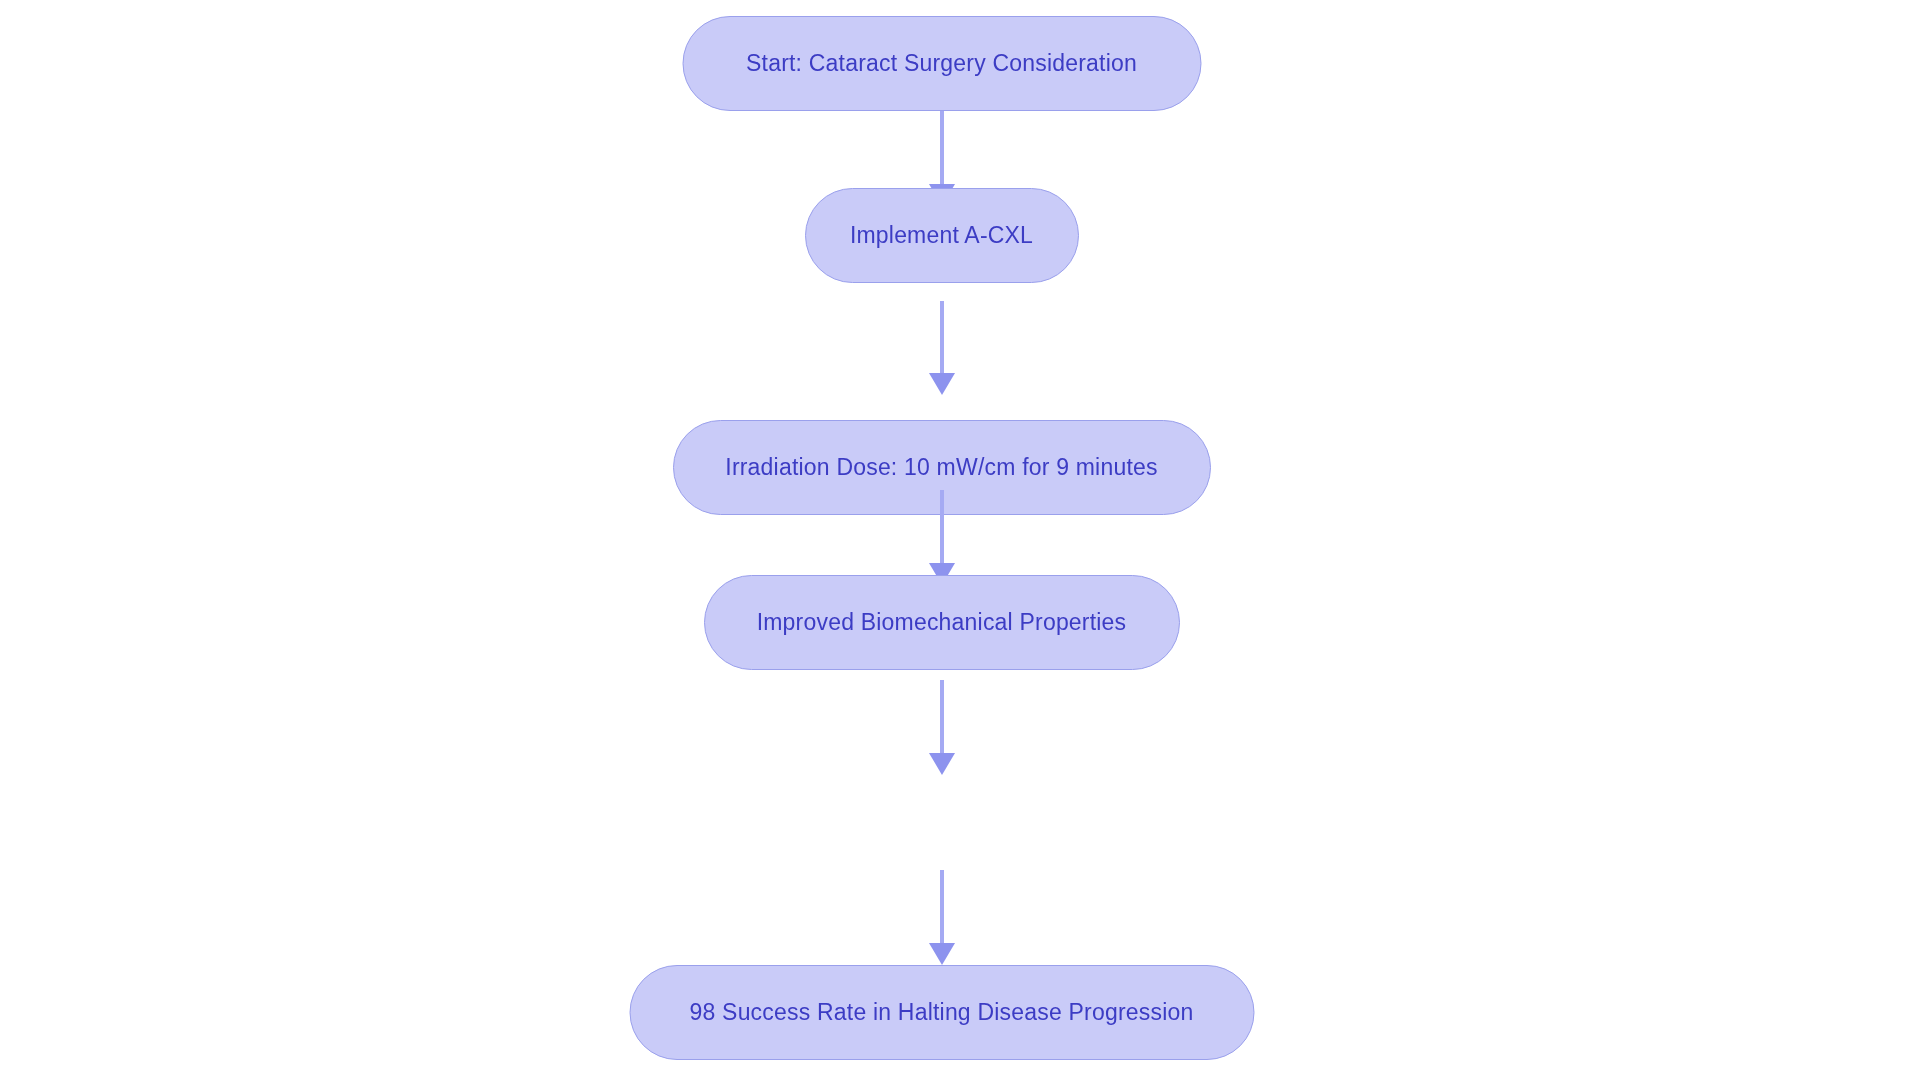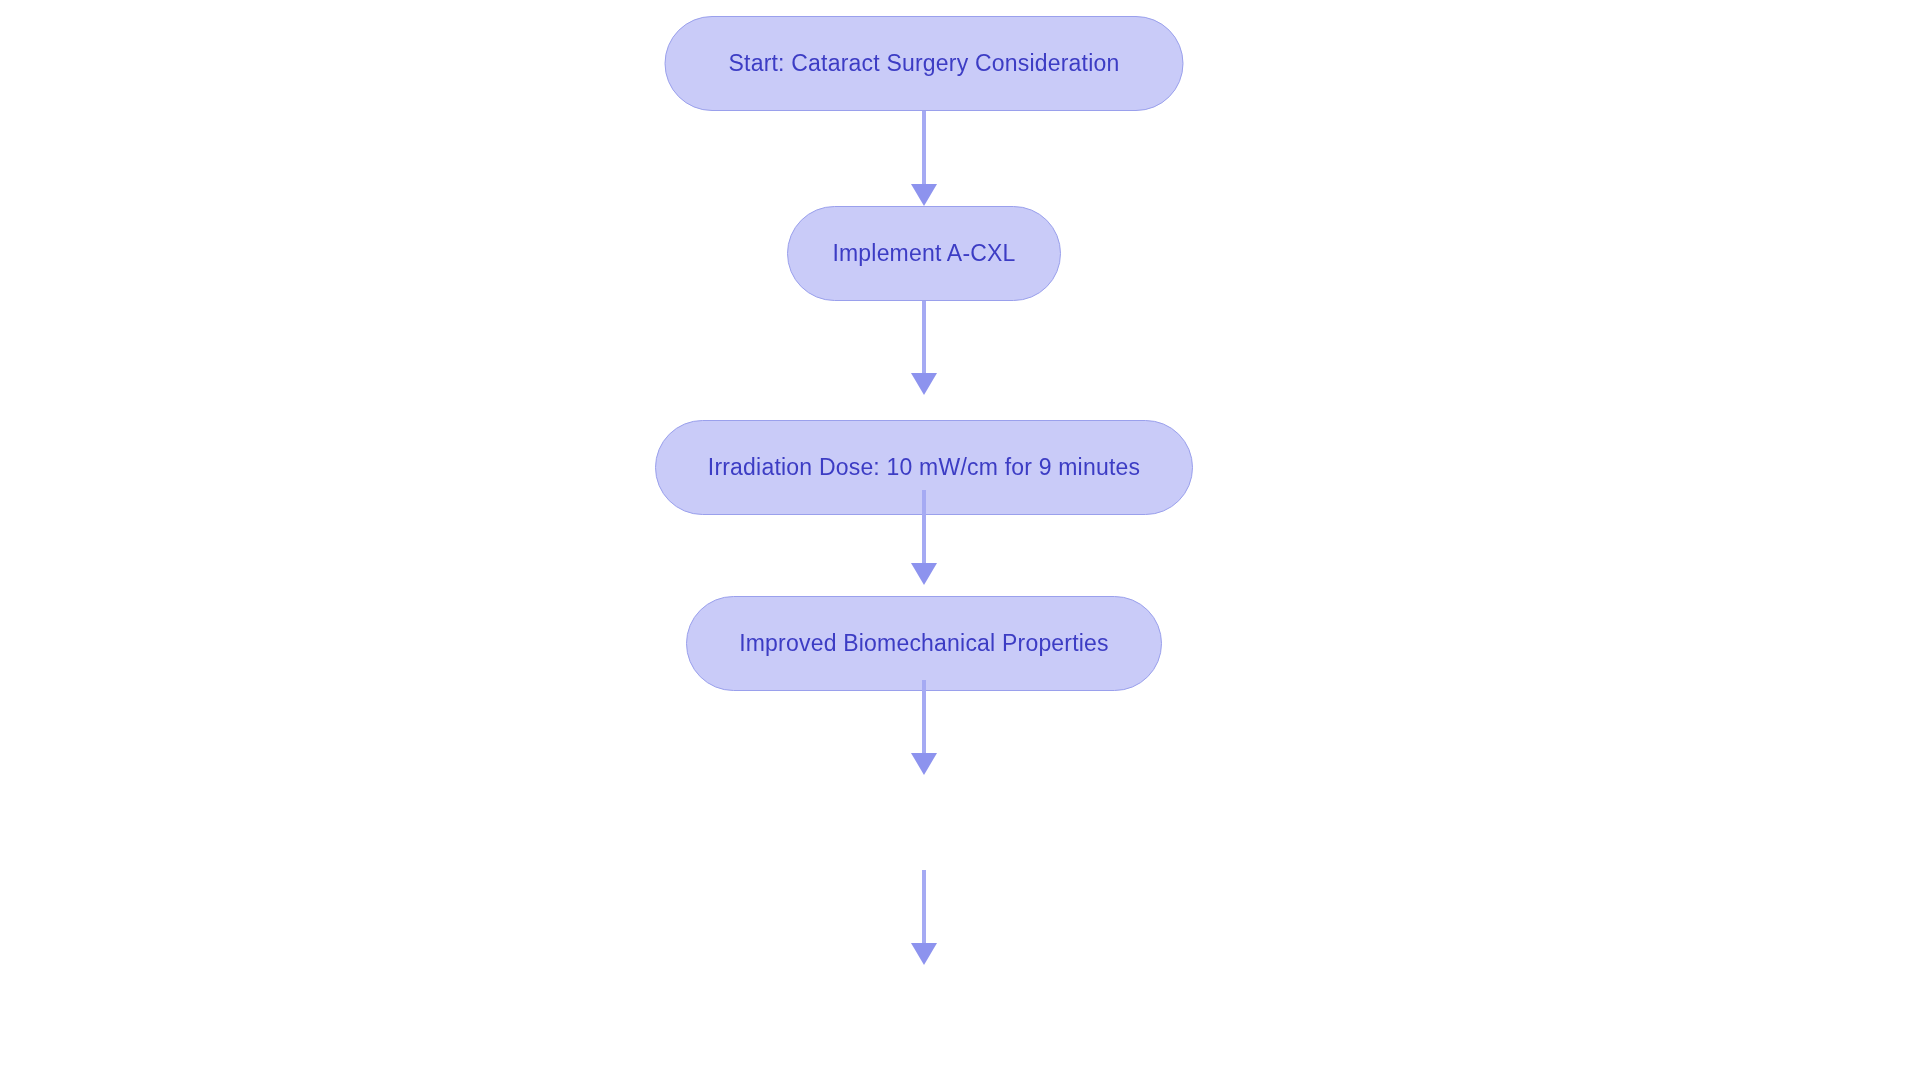--- a/index.html
+++ b/index.html
@@ -7,20 +7,21 @@
     padding: 0;
     background: #ffffff;
   }
   .canvas {
     position: relative;
     width: 1848px;
     height: 1083px;
     background: var(--bg, #ffffff);
     overflow: hidden;
     font-family: "Liberation Sans", sans-serif;
+    padding-left: 35px;
   }
   .node {
     position: absolute;
     left: 50%;
     transform: translateX(-50%);
     box-sizing: border-box;
     background: var(--node-fill, #c9cbf8);
     border: 1.5px solid var(--node-border, #9aa0ec);
     border-radius: 48px;
     display: flex;
@@ -57,38 +58,41 @@
 <body>
 
 <div class="canvas">
     <div class="node" style="top: 16px; width: 519px; height: 95px;">
       <span>Start: Cataract Surgery Consideration</span>
     </div>
     <div class="arrow" style="top: 111px; height: 95px;">
       <div class="line"></div>
       <div class="head"></div>
     </div>
-    <div class="node" style="top: 206px; width: 274px; height: 95px;">
+    <div class="node" style="top: 188px; width: 274px; height: 95px;">
       <span>Implement A-CXL</span>
     </div>
     <div class="arrow" style="top: 301px; height: 94px;">
       <div class="line"></div>
       <div class="head"></div>
     </div>
     <div class="node" style="top: 395px; width: 538px; height: 95px; margin-top: 25px;">
       <span>Irradiation Dose: 10 mW/cm for 9 minutes</span>
     </div>
     <div class="arrow" style="top: 490px; height: 95px;">
       <div class="line"></div>
       <div class="head"></div>
     </div>
-    <div class="node" style="top: 596px; width: 476px; height: 95px;">
+    <div class="node" style="top: 575px; width: 476px; height: 95px;">
       <span>Improved Biomechanical Properties</span>
     </div>
     <div class="arrow" style="top: 680px; height: 95px;">
       <div class="line"></div>
       <div class="head"></div>
     </div>
     <div class="arrow" style="top: 870px; height: 95px;">
       <div class="line"></div>
       <div class="head"></div>
     </div>
+    <div class="node" style="top: 965px; width: 625px; height: 95px;">
+      <span>98 Success Rate in Halting Disease Progression</span>
+    </div>
   </div>
 
 </body></html>

